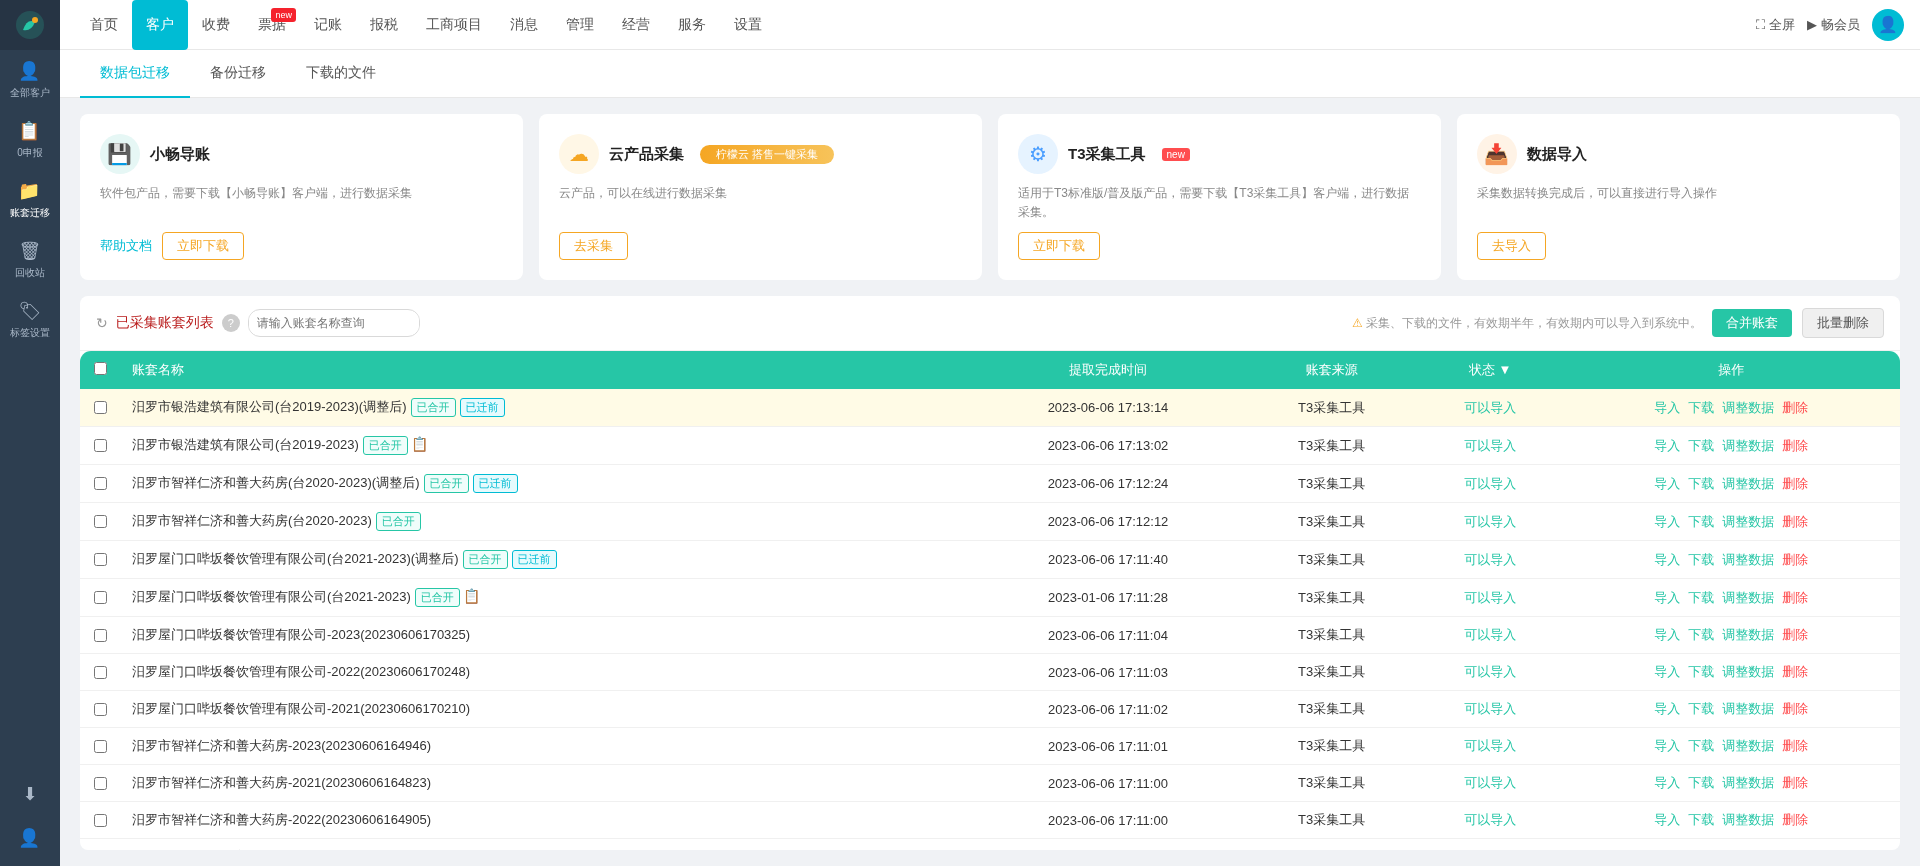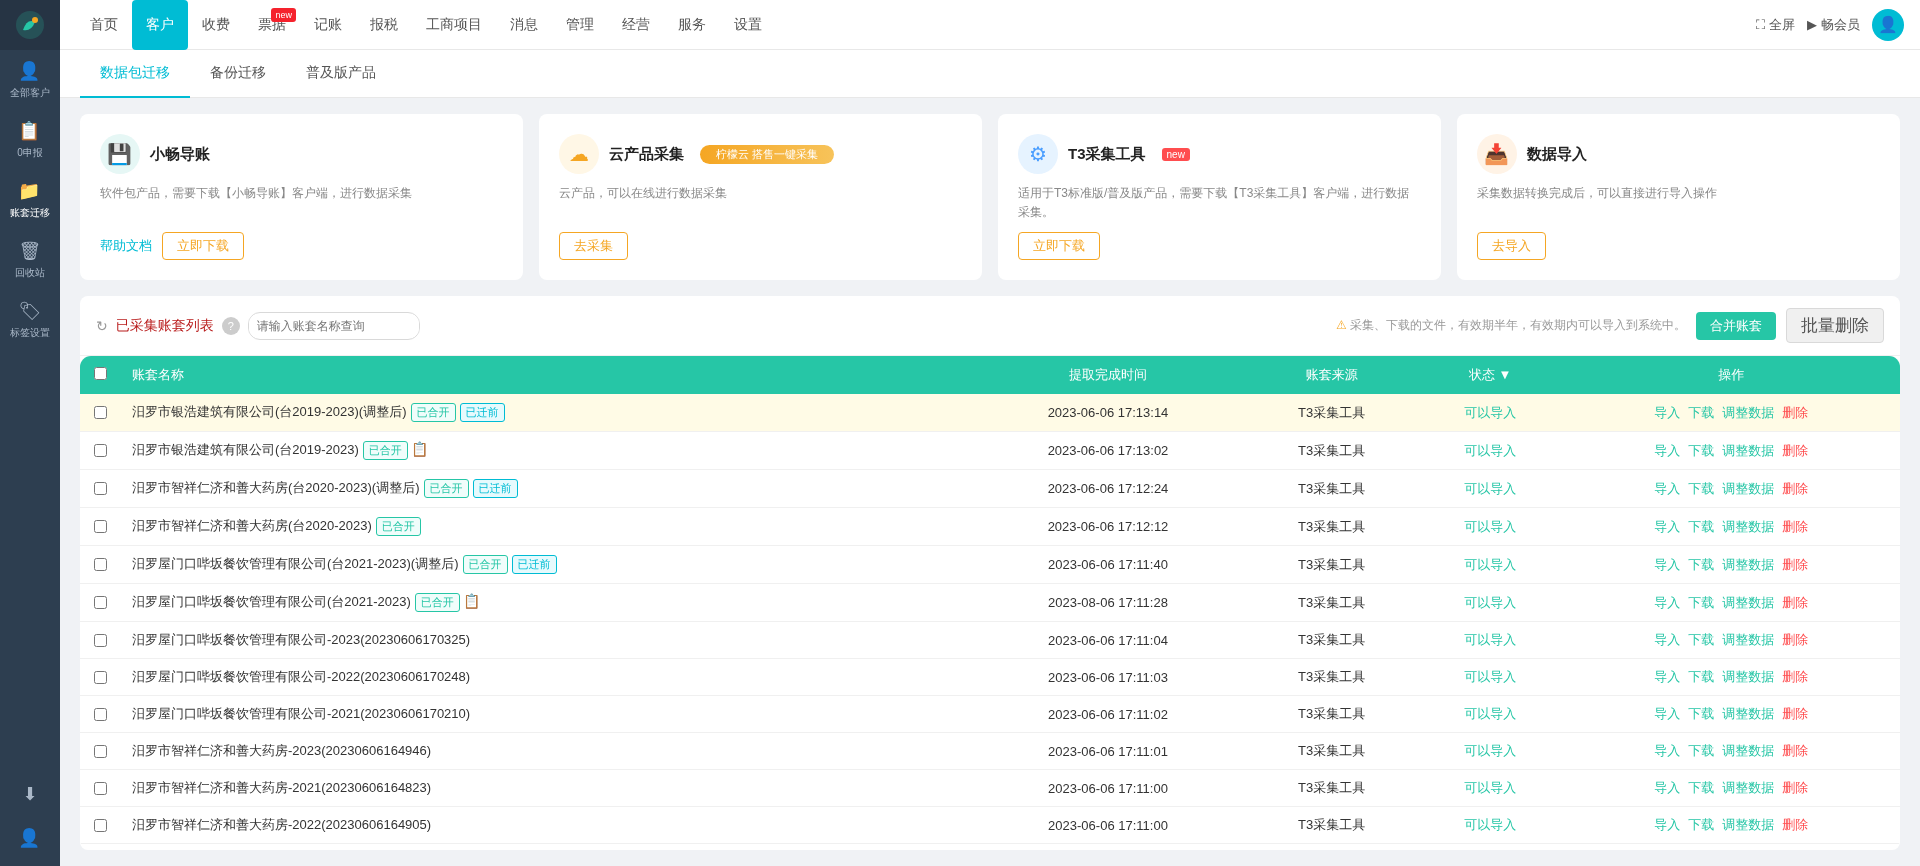--- a/index.html
+++ b/index.html
@@ -327,21 +327,21 @@
       cursor: pointer;
       font-size: 13px;
     }
     .btn-gray {
       background: #f0f0f0;
       color: #555;
       border: 1px solid #d9d9d9;
       padding: 5px 14px;
       border-radius: 4px;
       cursor: pointer;
-      font-size: 17px;
+      font-size: 13px;
     }
 
     
     .data-table {
       width: 100%;
       border-collapse: collapse;
       font-size: 13px;
     }
     .data-table thead tr {
       background: #26c6a6;
@@ -487,21 +487,21 @@
         <span>👤</span>
       </div>
     </div>
   </div>
 
   <div class="page-content">
 
     <div class="page-tabs">
       <div class="page-tab active">数据包迁移</div>
       <div class="page-tab">备份迁移</div>
-      <div class="page-tab">普及版产品</div>
+      <div class="page-tab">下载的文件</div>
     </div>
 
     <div class="inner-content">
 
       <div class="tool-cards">
 
         <div class="tool-card">
           <div class="tool-card-header">
             <div class="tool-card-icon green">💾</div>
             <span class="tool-card-title">小畅导账</span>
@@ -678,21 +678,21 @@
     </div>
                   </td>
                 </tr>
                 <tr>
                   <td>
                     <div class="checkbox-cell">
                       <input type="checkbox" style="">
                     </div>
                   </td>
                   <td><span>汨罗屋门口哔坂餐饮管理有限公司(台2021-2023)</span><span class="tag-badge green">已合开</span><span class="icon-small">📋</span></td>
-                  <td>2023-08-06 17:11:28</td>
+                  <td>2023-01-06 17:11:28</td>
                   <td>T3采集工具</td>
                   <td><span class="status-badge">可以导入</span></td>
                   <td>
     <div class="action-btns">
       <button class="action-link">导入</button>
       <button class="action-link">下载</button>
       <button class="action-link">调整数据</button>
       <button class="action-link red">删除</button>
     </div>
                   </td>

